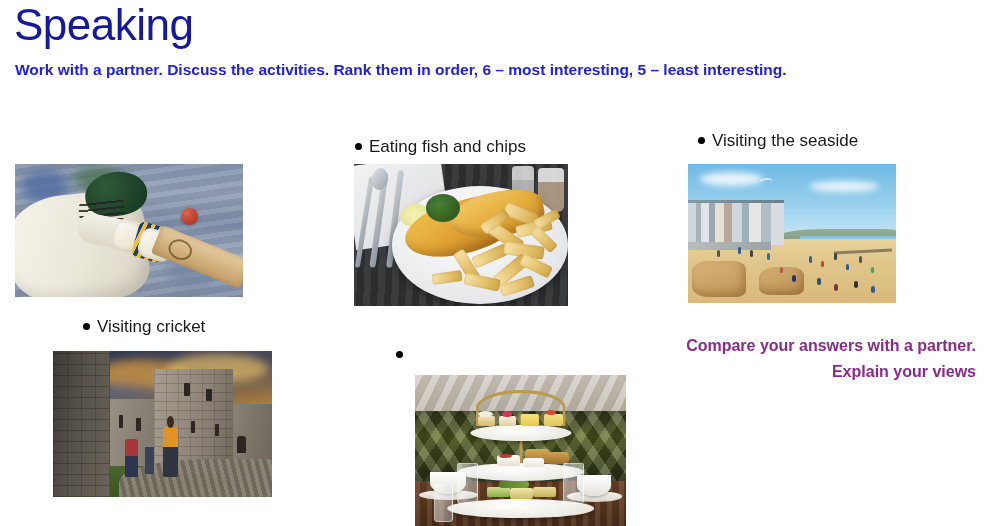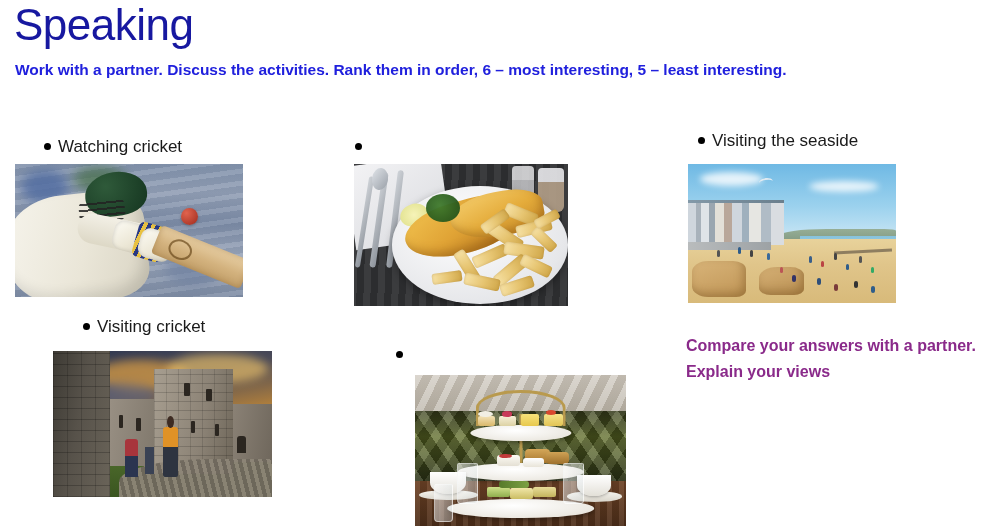--- a/index.html
+++ b/index.html
@@ -360,21 +360,21 @@
     border:1px solid rgba(255,255,255,.5);
   }
   .g1{left:20%;top:58%;width:9%;height:26%;}
   .g2{right:20%;top:58%;width:9%;height:26%;}
   .g3{left:9%;top:72%;width:8%;height:24%;}
 
   
   .purple-text{
     position:absolute;left:686px;top:333px;width:290px;
     font-size:16px;line-height:26px;font-weight:bold;color:#8A2A8A;
-    text-align:left;
+    text-align:right;
   }
 
   
   .bc-logo{position:absolute;left:793px;top:424px;width:152px;height:48px;}
   .bc-dots{position:absolute;left:0;top:2px;width:52px;height:44px;}
   .bc-dot{position:absolute;width:23px;height:23px;border-radius:50%;background:#1BA5DE;}
   .bc-d1{left:0;top:0;}
   .bc-d2{left:26px;top:0;}
   .bc-d3{left:0;top:23px;}
   .bc-d4{left:26px;top:23px;}
@@ -387,23 +387,20 @@
 </style>
 </head>
 <body>
 
 <div class="slide">
 
   <div class="title">Speaking</div>
 
   <div class="instruction">Work with a partner. Discuss the activities. Rank them in order, 6 – most interesting, 5 – least interesting.</div>
 
-  <div class="bullet-label" style="left:44px;top:136px;">
-    <span class="dot"></span><span>Watching cricket</span>
-  </div>
   <div class="photo" id="photo-cricket">
     <div class="inner">
       <div class="cricket-bg"></div>
       <div class="cr-blob cr-b1"></div>
       <div class="cr-blob cr-b2"></div>
       <div class="cr-blob cr-b3"></div>
       <div class="cr-blob cr-b4"></div>
       <div class="cr-body"></div>
       <div class="cr-face"></div>
       <div class="cr-helmet"></div>
@@ -411,21 +408,21 @@
       <div class="cr-arm"></div>
       <div class="cr-glove1"></div>
       <div class="cr-stripe"></div>
       <div class="cr-glove2"></div>
       <div class="cr-bat"></div>
       <div class="cr-ball"></div>
     </div>
   </div>
 
   <div class="bullet-label" style="left:355px;top:136px;">
-    <span class="dot"></span>
+    <span class="dot"></span><span>Eating fish and chips</span>
   </div>
   <div class="photo" id="photo-fish">
     <div class="inner">
       <div class="fish-bg"></div>
       <div class="fish-napkin"></div>
       <div class="fish-cutlery fc1"></div>
       <div class="fish-cutlery fc2"></div>
       <div class="fish-cutlery fc3"></div>
       <div class="fc-head"></div>
       <div class="fish-salt"></div>

